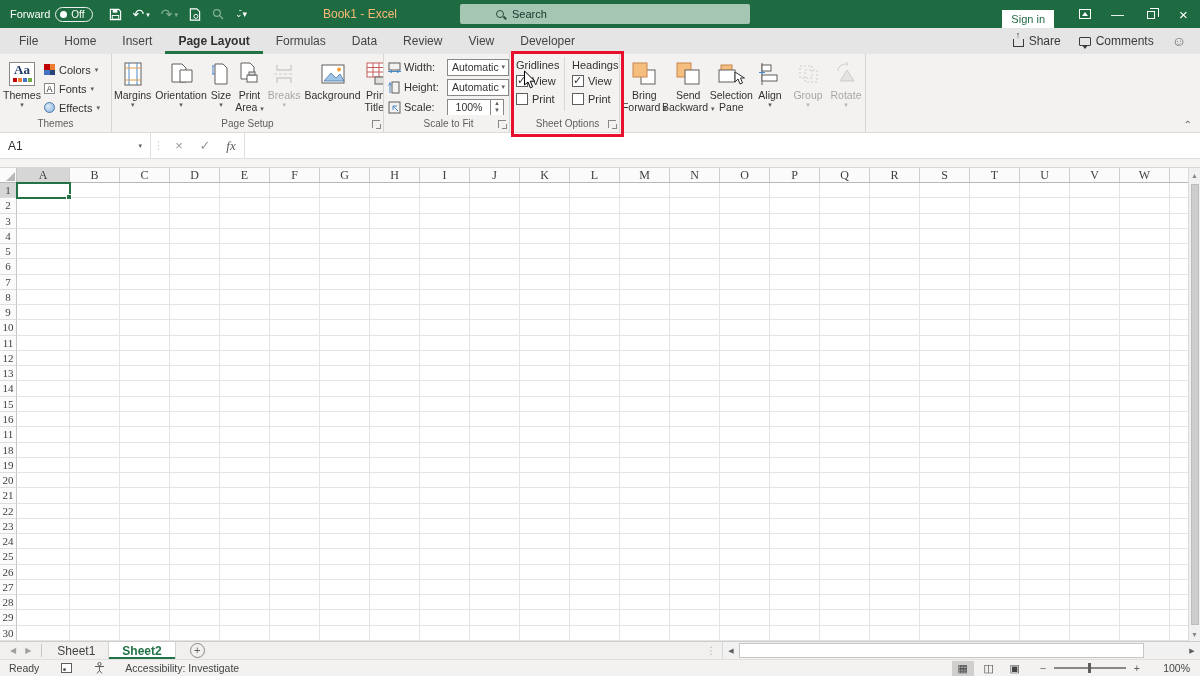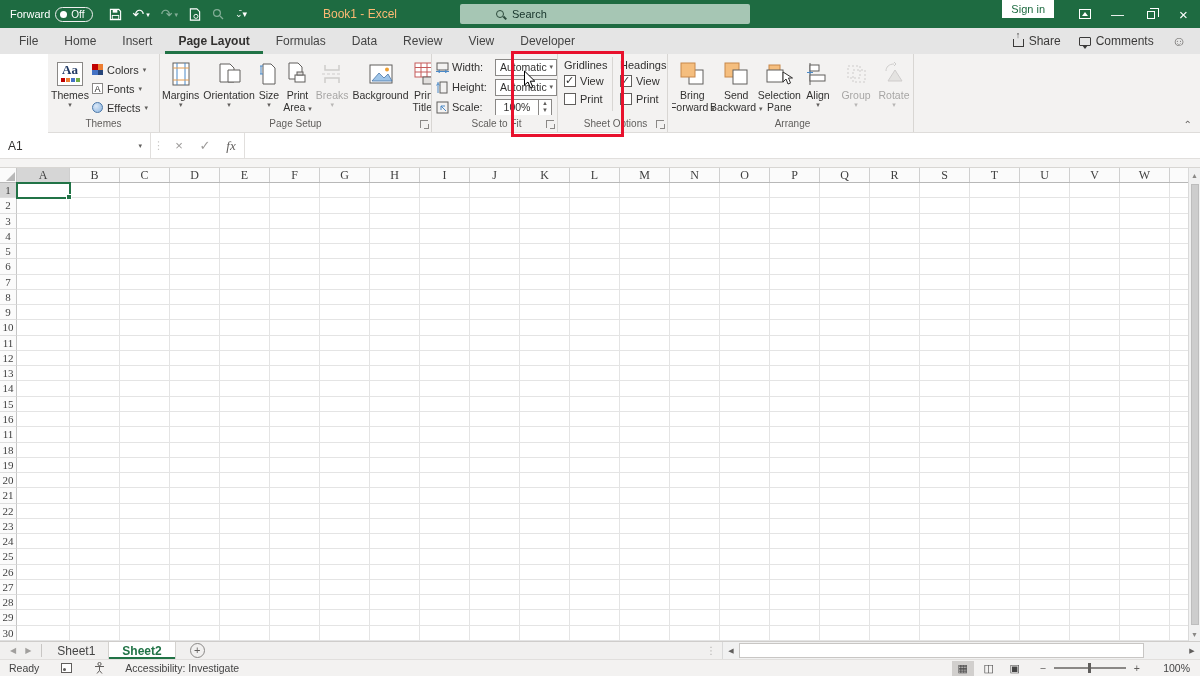--- a/index.html
+++ b/index.html
@@ -12,42 +12,42 @@
   .pill { border:1px solid #f0f0f0; border-radius:9px; height:15px; padding:0 7px 0 4px; display:flex; align-items:center; gap:4px; font-size:10px; }
   .pill .dot { width:7px; height:7px; border-radius:50%; background:#fff; }
   .qat { display:flex; align-items:center; gap:11px; margin-left:16px; }
   .qat .qbtn { display:flex; align-items:center; color:#fff; font-size:14px; line-height:1; }
   .qat .dis { opacity:.45; }
   .chev-sm { font-size:7px; margin-left:2px; }
   .doc-title { position:absolute; left:280px; width:160px; text-align:center; font-size:12px; color:#fdba74; }
   .search-box { position:absolute; left:460px; top:4px; width:290px; height:20px; background:#a6c6b4; border-radius:2px; display:flex; align-items:center; color:#16332a; font-size:11px; }
   .mag { width:8px; height:8px; border:1.5px solid #2c4a3c; border-radius:50%; position:relative; margin:0 8px 0 36px; }
   .mag::after { content:""; position:absolute; width:4px; height:1.5px; background:#2c4a3c; transform:rotate(45deg); right:-4px; bottom:-1px; }
-  .tb-right { position:absolute; right:0; top:0; height:28px; display:flex; align-items:flex-start; }
+  .tb-right { position:absolute; right:0; top:0; height:28px; display:flex; align-items:flex-end; }
   .signin { background:#fff; color:#1e6b41; font-size:11px; padding:3px 9px; margin-right:14px; }
   .winbtn { width:33px; height:28px; display:flex; align-items:center; justify-content:center; color:#fff; font-size:13px; }
   .ribopts { width:12px; height:10px; border:1px solid #fff; position:relative; }
   .ribopts::after { content:""; position:absolute; left:2px; top:2px; border-left:3px solid transparent; border-right:3px solid transparent; border-bottom:4px solid #fff; }
   .restore-ic { width:8px; height:8px; border:1px solid #fff; position:relative; margin-top:2px; }
   .restore-ic::before { content:""; position:absolute; top:-4px; left:2px; width:8px; height:8px; border-top:1px solid #fff; border-right:1px solid #fff; }
 
   
   .tabrow { height:26px; background:#e5e5e5; display:flex; align-items:center; padding-left:6px; }
   .tab { padding:0 13px; line-height:26px; font-size:12px; color:#444; white-space:nowrap; }
   .tab.active { font-weight:700; color:#323130; box-shadow:inset 0 -3px 0 #217346; }
   .tabrow-right { margin-left:auto; display:flex; align-items:center; gap:18px; margin-right:14px; color:#3b3a39; font-size:12px; }
   .trbtn { display:flex; align-items:center; gap:5px; }
   .share-ic { width:11px; height:8px; border:1px solid #3b3a39; border-top:none; position:relative; margin-top:4px; }
   .share-ic::after { content:"↑"; position:absolute; top:-9px; left:2px; font-size:9px; }
   .bubble { width:12px; height:9px; border:1px solid #3b3a39; border-radius:1px; position:relative; }
   .bubble::after { content:""; position:absolute; left:2px; bottom:-4px; border-left:3px solid transparent; border-right:3px solid transparent; border-top:4px solid #3b3a39; }
   .smiley { font-size:14px; color:#605e5c; }
 
   
-  .ribbon { height:79px; background:#f3f2f1; border-bottom:1px solid #dedcda; display:flex; position:relative;margin-left:48px; }
+  .ribbon { height:79px; background:#f3f2f1; border-bottom:1px solid #dedcda; display:flex; position:relative; }
   .rgroup { display:flex; flex-direction:column; border-right:1px solid #d8d6d3; padding-top:3px; flex-shrink:0; }
   .rg-content { flex:1; display:flex; align-items:flex-start; overflow:hidden; }
   .rg-label { height:17px; font-size:10px; color:#605e5c; display:flex; align-items:center; justify-content:center; position:relative; }
   .launcher { position:absolute; right:3px; bottom:4px; width:8px; height:8px; border-left:1px solid #8a8886; border-top:1px solid #8a8886; }
   .launcher::after { content:""; position:absolute; right:-1px; bottom:-1px; width:4px; height:4px; border-right:1.5px solid #8a8886; border-bottom:1.5px solid #8a8886; }
   .bigbtn { display:flex; flex-direction:column; align-items:center; font-size:10.5px; line-height:12px; color:#323130; padding:2px 2px 0; text-align:center; white-space:nowrap; }
   .bigbtn .icon-a { height:30px; display:flex; align-items:center; justify-content:center; }
   .chev { font-size:7px; color:#605e5c; line-height:8px; }
   .disabled { opacity:.4; }
   .smallbtn { display:flex; align-items:center; gap:4px; height:19px; font-size:11px; color:#323130; }
@@ -494,23 +494,20 @@
           <svg width="24" height="24" viewBox="0 0 24 24">
               <path d="M6 19h14l-7-11z" fill="#cfcdcb" stroke="#979593"></path>
               <path d="M4 9c0-4 3-7 8-7" fill="none" stroke="#979593"></path>
               <path d="M12 0l2 2-2 2" fill="none" stroke="#979593"></path>
             </svg>
         </span>
         <span>Rotate</span>
         <span class="chev">▾</span>
       </div>
     </div>
-    <div class="rg-label">
-        <span>Arrange</span>
-      </div>
   </div>
 
   <span class="collapse-chev">⌃</span>
 </div>
 
 <div class="redbox"></div>
 <svg class="cursor-overlay" width="14" height="20" viewBox="0 0 14 20">
   <path d="M1.5 1 L1.5 15 L5 12 L7.3 17.8 L9.6 16.8 L7.3 11.2 L11.8 11.2 Z" fill="#fff" stroke="#000" stroke-width="1"></path>
 </svg>
 

